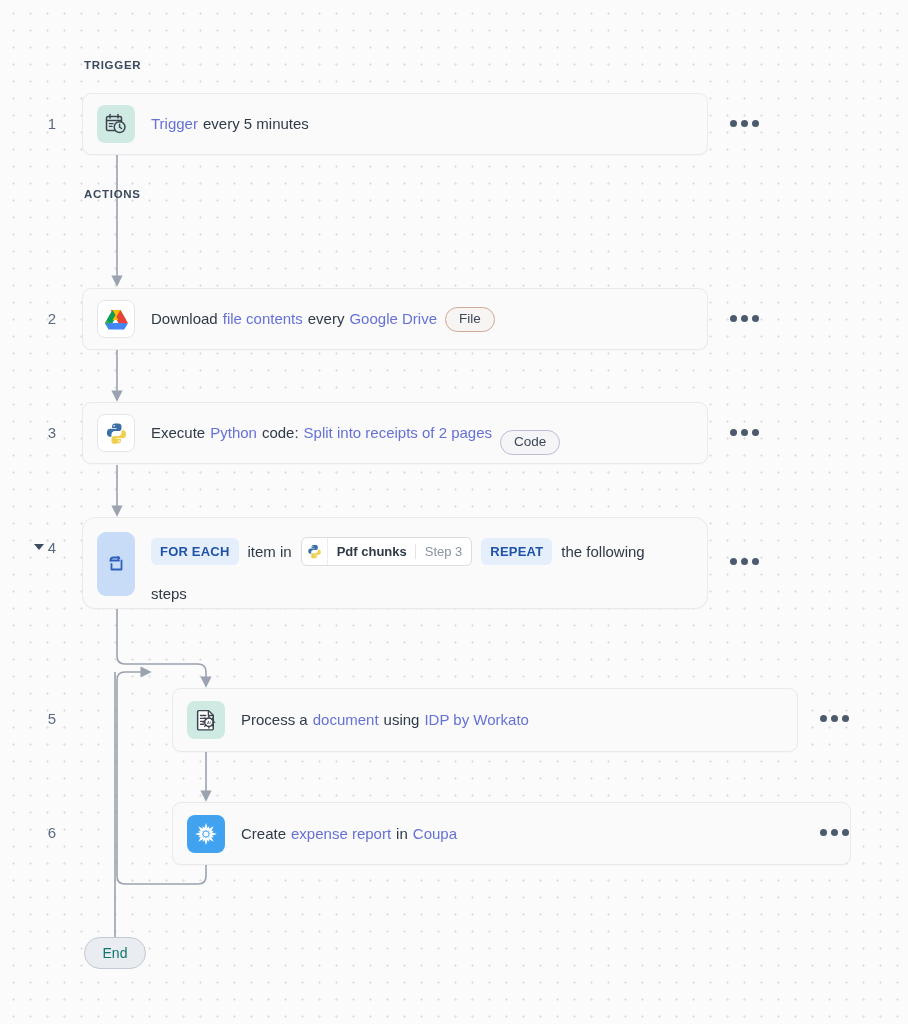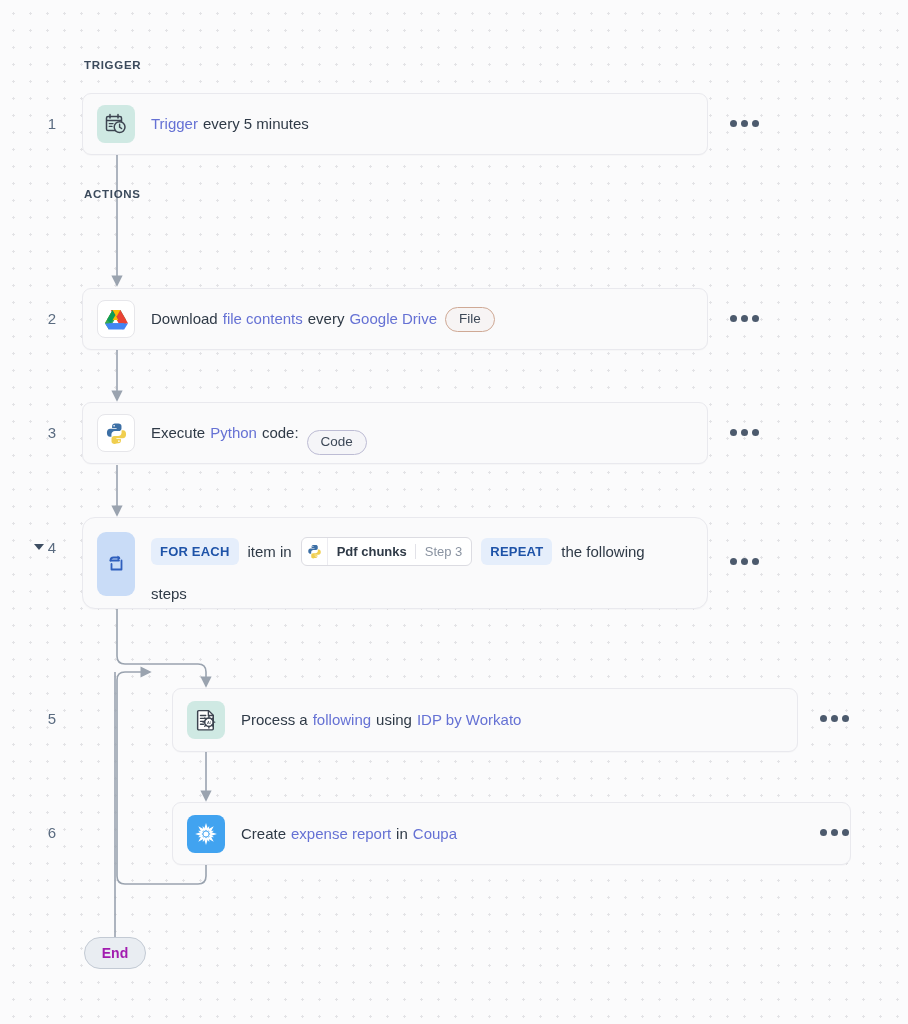--- a/index.html
+++ b/index.html
@@ -172,22 +172,21 @@
     position: absolute;
     left: 84px; top: 937px;
     width: 62px; height: 32px;
     border: 1px solid #c3cad4;
     background: #e9edf2;
     border-radius: 16px;
     display: flex;
     align-items: center;
     justify-content: center;
     font-size: 14px;
-    color: #a21caf;
-    font-weight: bold;
+    color: #0f766e;
   }
 </style>
 </head>
 <body>
 
 <div id="canvas">
 
   <svg id="connectors">
     <defs>
       <marker id="arr" viewBox="0 0 10 10" refX="8.5" refY="5" markerWidth="7" markerHeight="7" orient="auto-start-reverse">
@@ -277,20 +276,21 @@
     <div class="card-icon icon-white">
       <svg width="23" height="23" viewBox="0 0 24 24">
         <path d="M11.9 1.5c-2.6 0-4.5.6-4.5 2.6v2.1h4.7v.8H5.4c-2 0-3.4 1.3-3.4 4.2 0 2.8 1.2 4.2 3.1 4.2h1.6v-2.5c0-2.1 1.7-3.5 3.6-3.5h4.1c1.6 0 2.8-1.2 2.8-2.7V4.1c0-1.5-1.4-2.6-3.3-2.6zM9.5 3.1c.5 0 .9.4.9.9s-.4.9-.9.9-.9-.4-.9-.9.4-.9.9-.9z" fill="#3c6fa5"></path>
         <path d="M12.1 22.5c2.6 0 4.5-.6 4.5-2.6v-2.1h-4.7v-.8h6.7c2 0 3.4-1.3 3.4-4.2 0-2.8-1.2-4.2-3.1-4.2h-1.6v2.5c0 2.1-1.7 3.5-3.6 3.5H9.6c-1.6 0-2.8 1.2-2.8 2.7v3.1c0 1.5 1.4 2.6 3.3 2.6zm2.4-1.6c-.5 0-.9-.4-.9-.9s.4-.9.9-.9.9.4.9.9-.4.9-.9.9z" fill="#f0ce4e"></path>
       </svg>
     </div>
     <div class="card-text">
       <span>Execute</span>
       <span class="hl">Python</span>
       <span>code:</span>
+      <span class="hl">Split into receipts of 2 pages</span>
       <span class="badge badge-code">Code</span>
     </div>
   </div>
   <div class="kebab" style="left:730px; top:429px;">
     <i></i>
     <i></i>
     <i></i>
   </div>
 
   <div class="card loopcard" style="left:82px; top:517px; width:626px; height:92px;">
@@ -344,21 +344,21 @@
               <path d="M2.8 2.8 L4 4"></path>
             <path d="M4 -4 L2.8 -2.8"></path>
               <path d="M-2.8 2.8 L-4 4"></path>
           </g>
           <text x="0" y="1.6" font-size="4" text-anchor="middle" fill="#3c4450" font-family="'Liberation Sans',sans-serif">AI</text>
         </g>
       </svg>
     </div>
     <div class="card-text">
       <span>Process a</span>
-      <span class="hl">following</span>
+      <span class="hl">document</span>
       <span>using</span>
       <span class="hl">IDP by Workato</span>
     </div>
   </div>
   <div class="kebab" style="left:820px; top:715px;">
     <i></i>
     <i></i>
     <i></i>
   </div>
 

